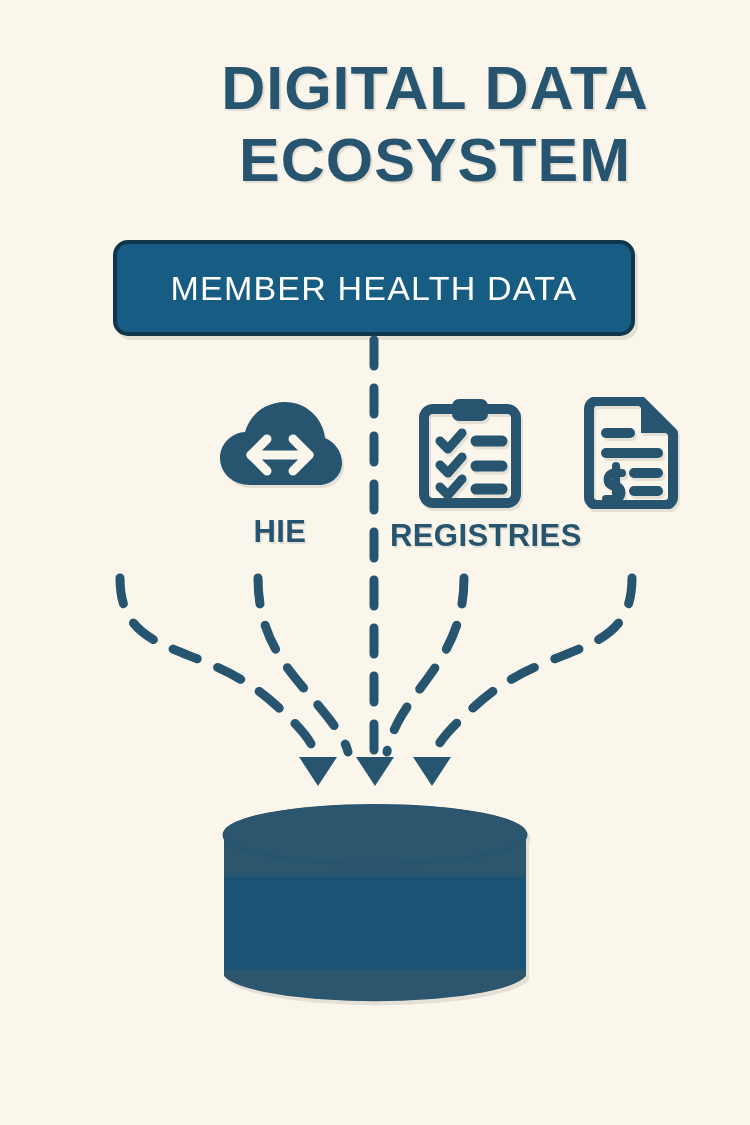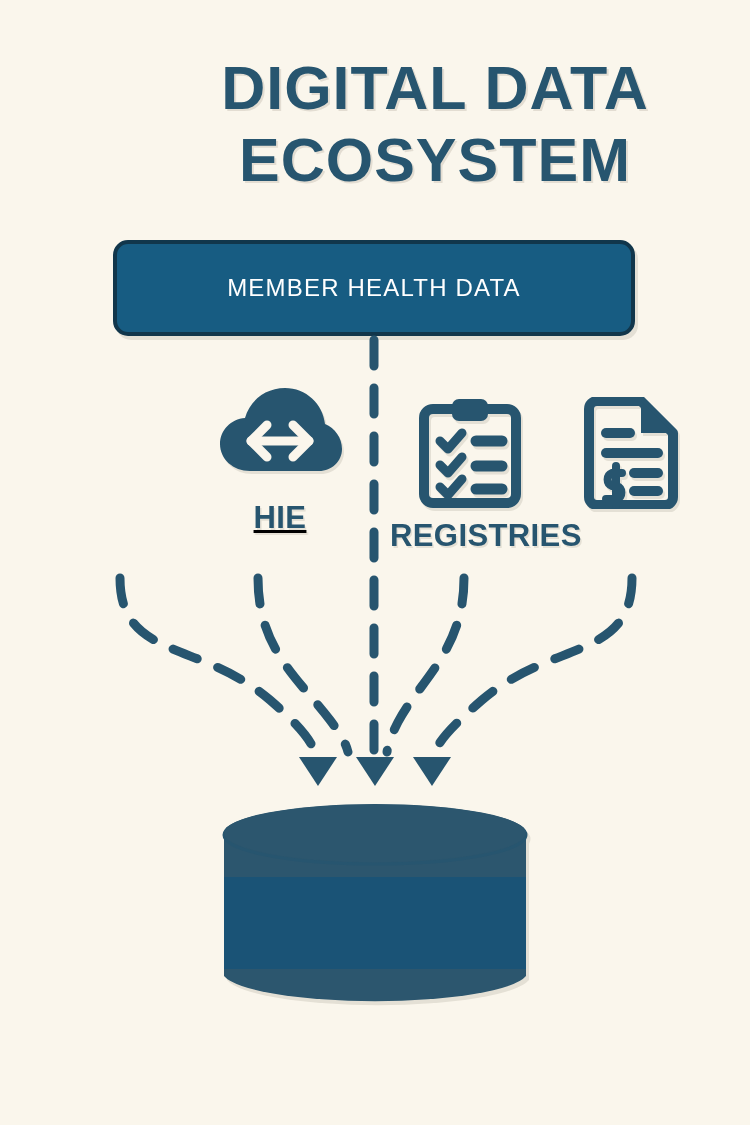--- a/index.html
+++ b/index.html
@@ -48,21 +48,21 @@
     background: #175c82;
     border: 4px solid #11364b;
     border-radius: 15px;
     display: flex;
     align-items: center;
     justify-content: center;
     box-shadow: 3px 4px 0 rgba(120,110,95,0.16);
   }
   #header-box-label {
     color: #ffffff;
-    font-size: 24px;
+    font-size: 34px;
     letter-spacing: 1.2px;
     font-family: "Liberation Sans", sans-serif;
     font-weight: normal;
   }
 
   
   #flow {
     position: absolute;
     left: 0;
     top: 0;
@@ -87,21 +87,21 @@
   .source .caption {
     margin-top: 10px;
     font-size: 31px;
     font-weight: bold;
     color: #27556f;
     letter-spacing: 0.4px;
     text-shadow: 1.5px 2px 0 rgba(120,110,95,0.16);
     white-space: nowrap;
   }
   #source-ehr       { left: 41px;  top: 398px; }
-  #source-hie       { left: 200px; top: 380px; text-decoration: underline; }
+  #source-hie       { left: 200px; top: 394px; }
   #source-registries{ left: 390px; top: 398px; }
   #source-claims    { left: 551px; top: 398px; }
 
   
   #cylinder {
     position: absolute;
     left: 222px;
     top: 803px;
     width: 306px;
     height: 203px;

